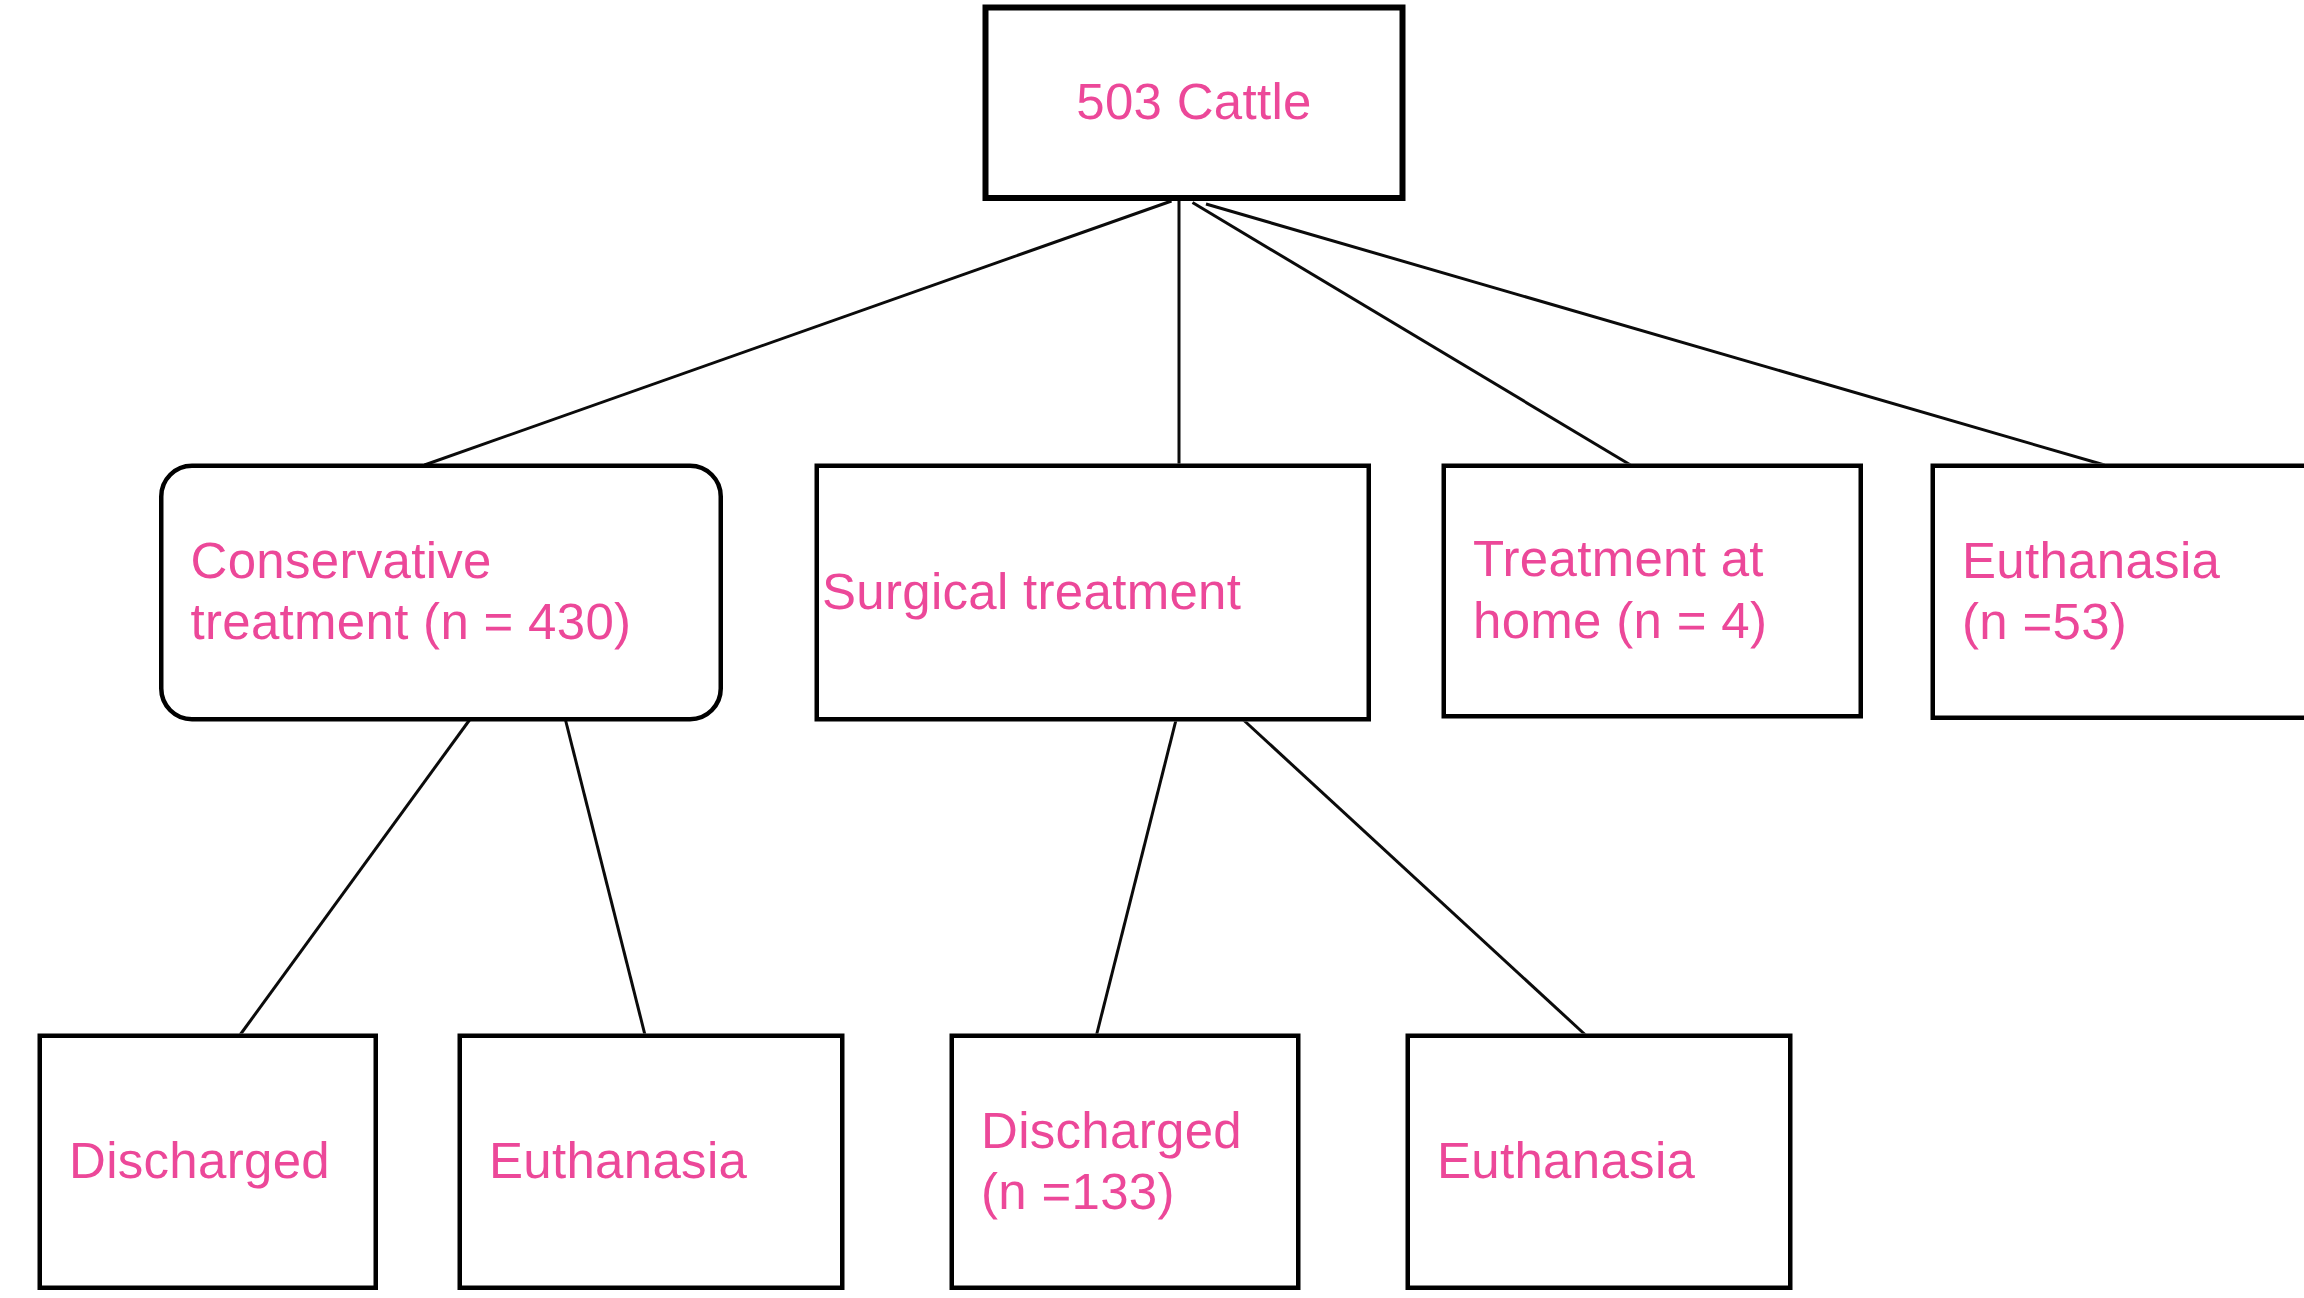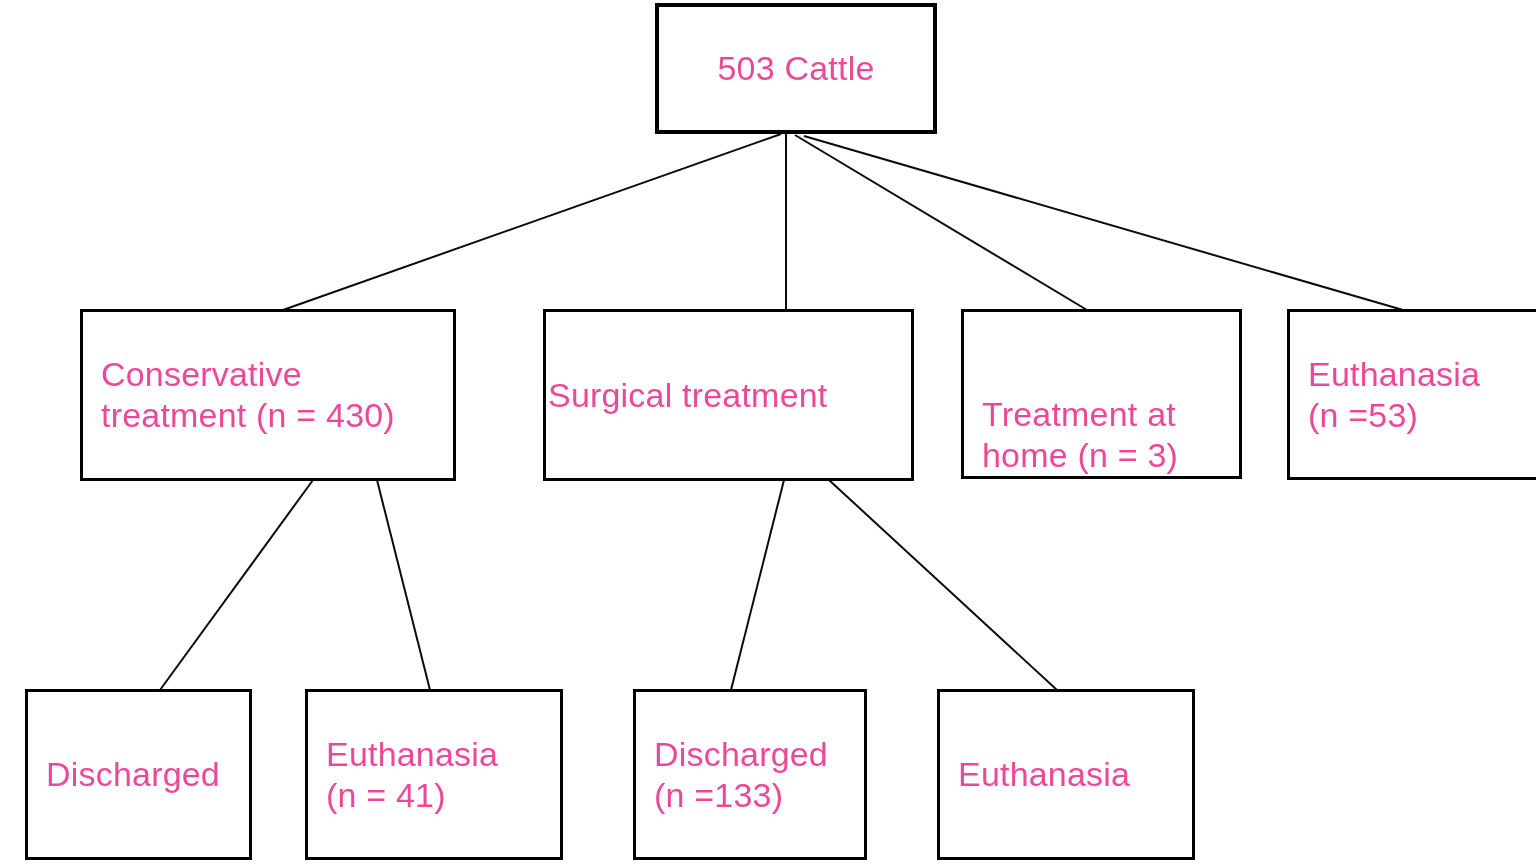--- a/index.html
+++ b/index.html
@@ -46,23 +46,23 @@
   }
   
   .n-root {
     left: 640px; top: 3px;
     width: 282px; height: 131px;
     border-width: 4px;
     align-items: center;
     text-align: center;
   }
   
-  .n-conservative { left: 65px;   top: 309px; width: 376px; height: 172px; padding-left: 18px; }
+  .n-conservative { left: 91px;   top: 309px; width: 376px; height: 172px; padding-left: 18px; border-radius: 22px; }
   .n-surgical     { left: 528px;  top: 309px; width: 371px; height: 172px; padding-left: 2px; }
-  .n-home         { left: 946px;  top: 309px; width: 281px; height: 170px; padding-left: 18px; justify-content: flex-end; }
+  .n-home         { left: 946px;  top: 309px; width: 281px; height: 170px; padding-left: 18px; }
   .n-euth-direct  { left: 1272px; top: 309px; width: 257px; height: 171px; padding-left: 18px; }
   
   .n-cons-discharged { left: 10px;  top: 689px; width: 227px; height: 171px; padding-left: 18px; }
   .n-cons-euth       { left: 290px; top: 689px; width: 258px; height: 171px; padding-left: 18px; }
   .n-surg-discharged { left: 618px; top: 689px; width: 234px; height: 171px; padding-left: 18px; }
   .n-surg-euth       { left: 922px; top: 689px; width: 258px; height: 171px; padding-left: 18px; }
 </style>
 </head>
 <body>
 
@@ -87,35 +87,34 @@
     <span class="txt">Conservative</span>
     <span class="txt">treatment (n = 430)</span>
   </div>
 
   <div class="node n-surgical">
     <span class="txt">Surgical treatment</span>
   </div>
 
   <div class="node n-home">
     <span class="txt">Treatment at</span>
-    <span class="txt">home (n = 3)</span>
+    <span class="txt">home (n = 4)</span>
   </div>
 
   <div class="node n-euth-direct">
     <span class="txt">Euthanasia</span>
     <span class="txt">(n =53)</span>
   </div>
 
   <div class="node n-cons-discharged">
     <span class="txt">Discharged</span>
   </div>
 
   <div class="node n-cons-euth">
     <span class="txt">Euthanasia</span>
-    <span class="txt">(n = 41)</span>
   </div>
 
   <div class="node n-surg-discharged">
     <span class="txt">Discharged</span>
     <span class="txt">(n =133)</span>
   </div>
 
   <div class="node n-surg-euth">
     <span class="txt">Euthanasia</span>
   </div>

